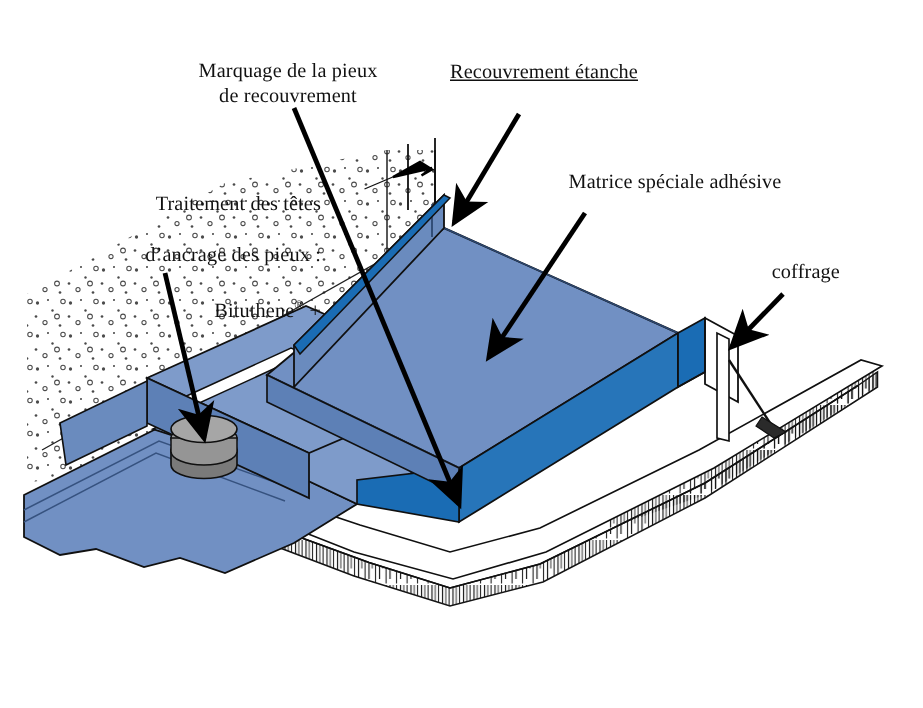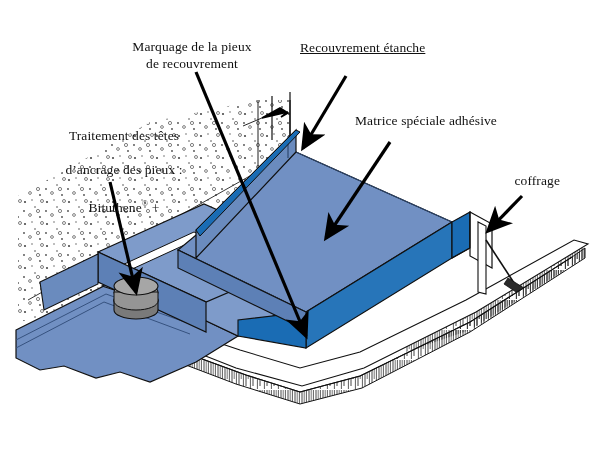--- a/index.html
+++ b/index.html
@@ -16,23 +16,23 @@
     color:#111111;
     font-family:"Liberation Serif", serif;
     font-size:13.5px;
     line-height:17px;
     text-align:center;
     white-space:pre-line;
     letter-spacing:.1px;
   }
   .lbl sup{font-size:8.5px;vertical-align:super;}
   #lbl-marquage{left:104px;top:38px;width:176px;}
-  #lbl-traitement{left:34px;top:110px;width:180px;}
+  #lbl-traitement{left:34px;top:110px;width:180px;text-align:right;}
   #lbl-recouvrement{left:300px;top:39px;width:172px;text-align:left;text-decoration:underline;}
-  #lbl-matrice{left:355px;top:112px;width:190px;text-align:left;}
+  #lbl-matrice{left:355px;top:112px;width:190px;text-align:center;}
   #lbl-coffrage{left:464px;top:172px;width:96px;text-align:right;}
   svg{position:absolute;left:0;top:0;}
 </style>
 </head>
 <body>
 
 <div id="stage">
 
   <svg width="615" height="472" viewBox="0 0 615 472">
     <defs>

